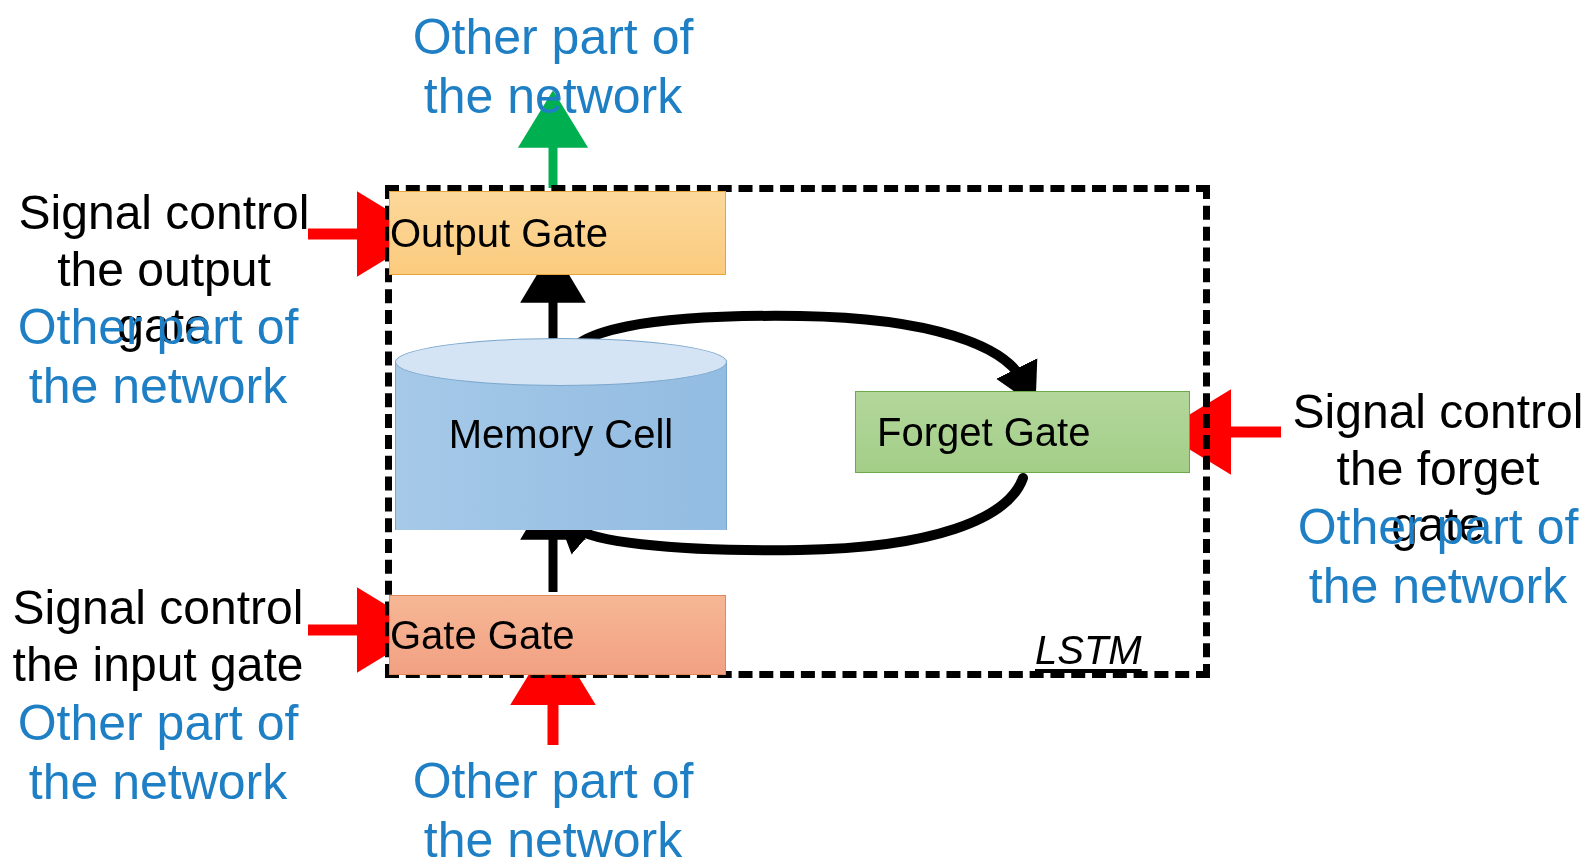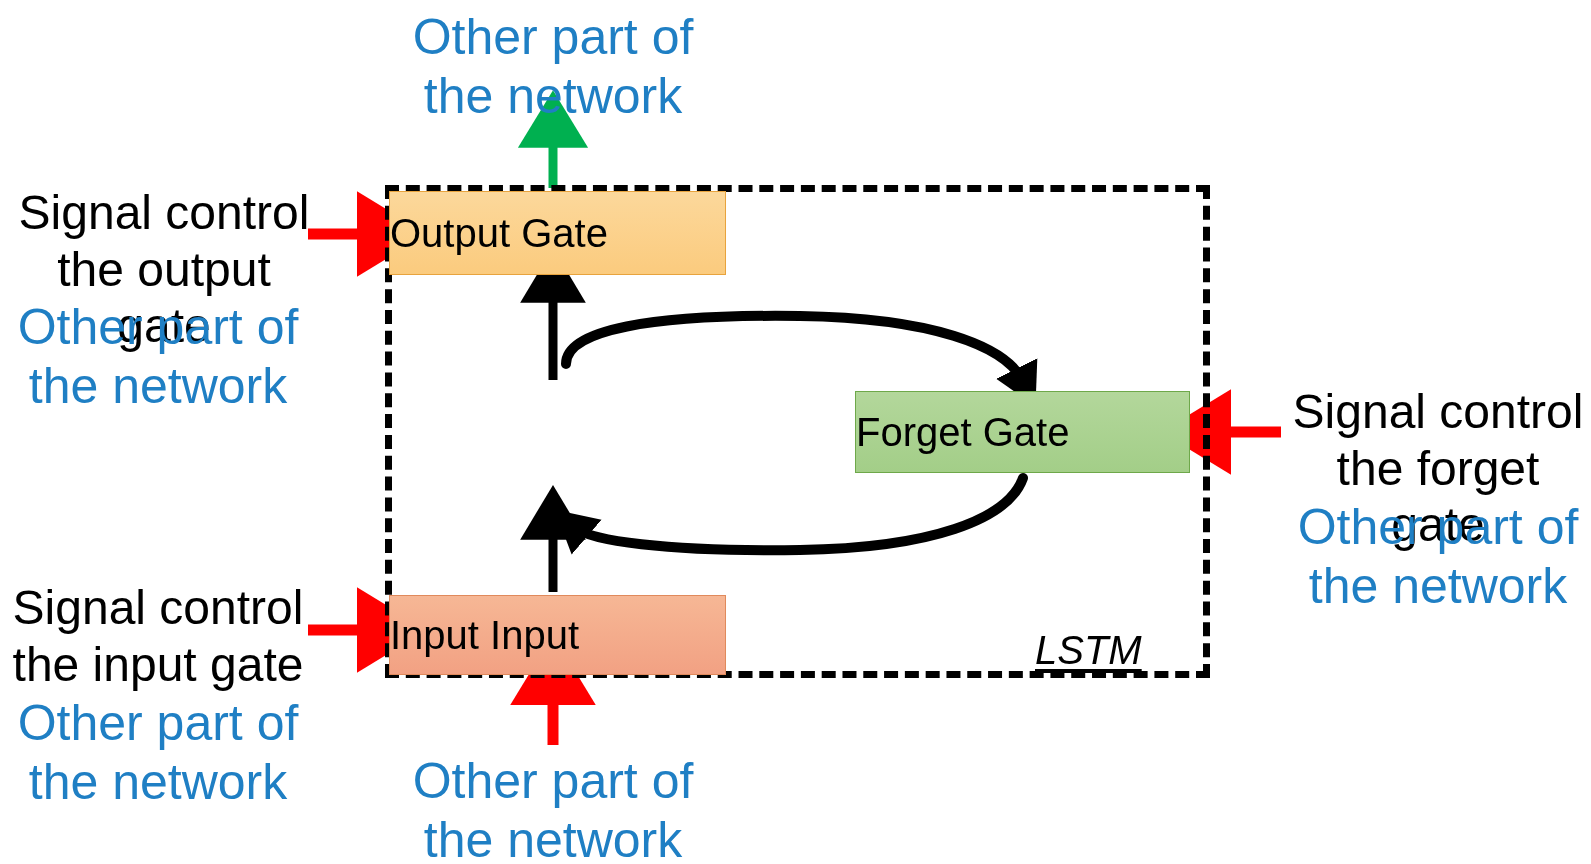--- a/index.html
+++ b/index.html
@@ -71,20 +71,21 @@
     border: 1.5px solid #E08A5C;
   }
 
   #forget-gate {
     left: 855px;
     top: 391px;
     width: 335px;
     height: 82px;
     background: linear-gradient(180deg, #B3D79B 0%, #A3CE88 100%);
     border: 1.5px solid #6EA84A;
+    padding-left: 21px;
   }
 
   
   #memory-cell {
     position: absolute;
     left: 395px;
     top: 338px;
     width: 332px;
     height: 192px;
   }
@@ -215,27 +216,35 @@
     </g>
   </svg>
 
   <div id="lstm-box"></div>
 
   <div class="gate" id="output-gate">
     <span>Output Gate</span>
   </div>
 
   <div class="gate" id="input-gate">
-    <span>Input Input</span>
+    <span>Gate Gate</span>
   </div>
 
   <div class="gate" id="forget-gate">
     <span>Forget Gate</span>
   </div>
 
+  <div id="memory-cell">
+    <div class="cyl-bottom"></div>
+    <div class="cyl-body"></div>
+    <div class="cyl-top"></div>
+    <div class="cyl-label">
+      <span>Memory Cell</span>
+    </div>
+  </div>
 
   <div id="lstm-caption">LSTM</div>
 
   <div class="txt txt-blue" style="left:378px; top:8px; width:350px;">Other part of
 the network</div>
 
   <div class="txt txt-black" style="left:8px; top:185px; width:312px;">Signal control
 the output gate</div>
 
   <div class="txt txt-blue" style="left:8px; top:298px; width:300px;">Other part of

